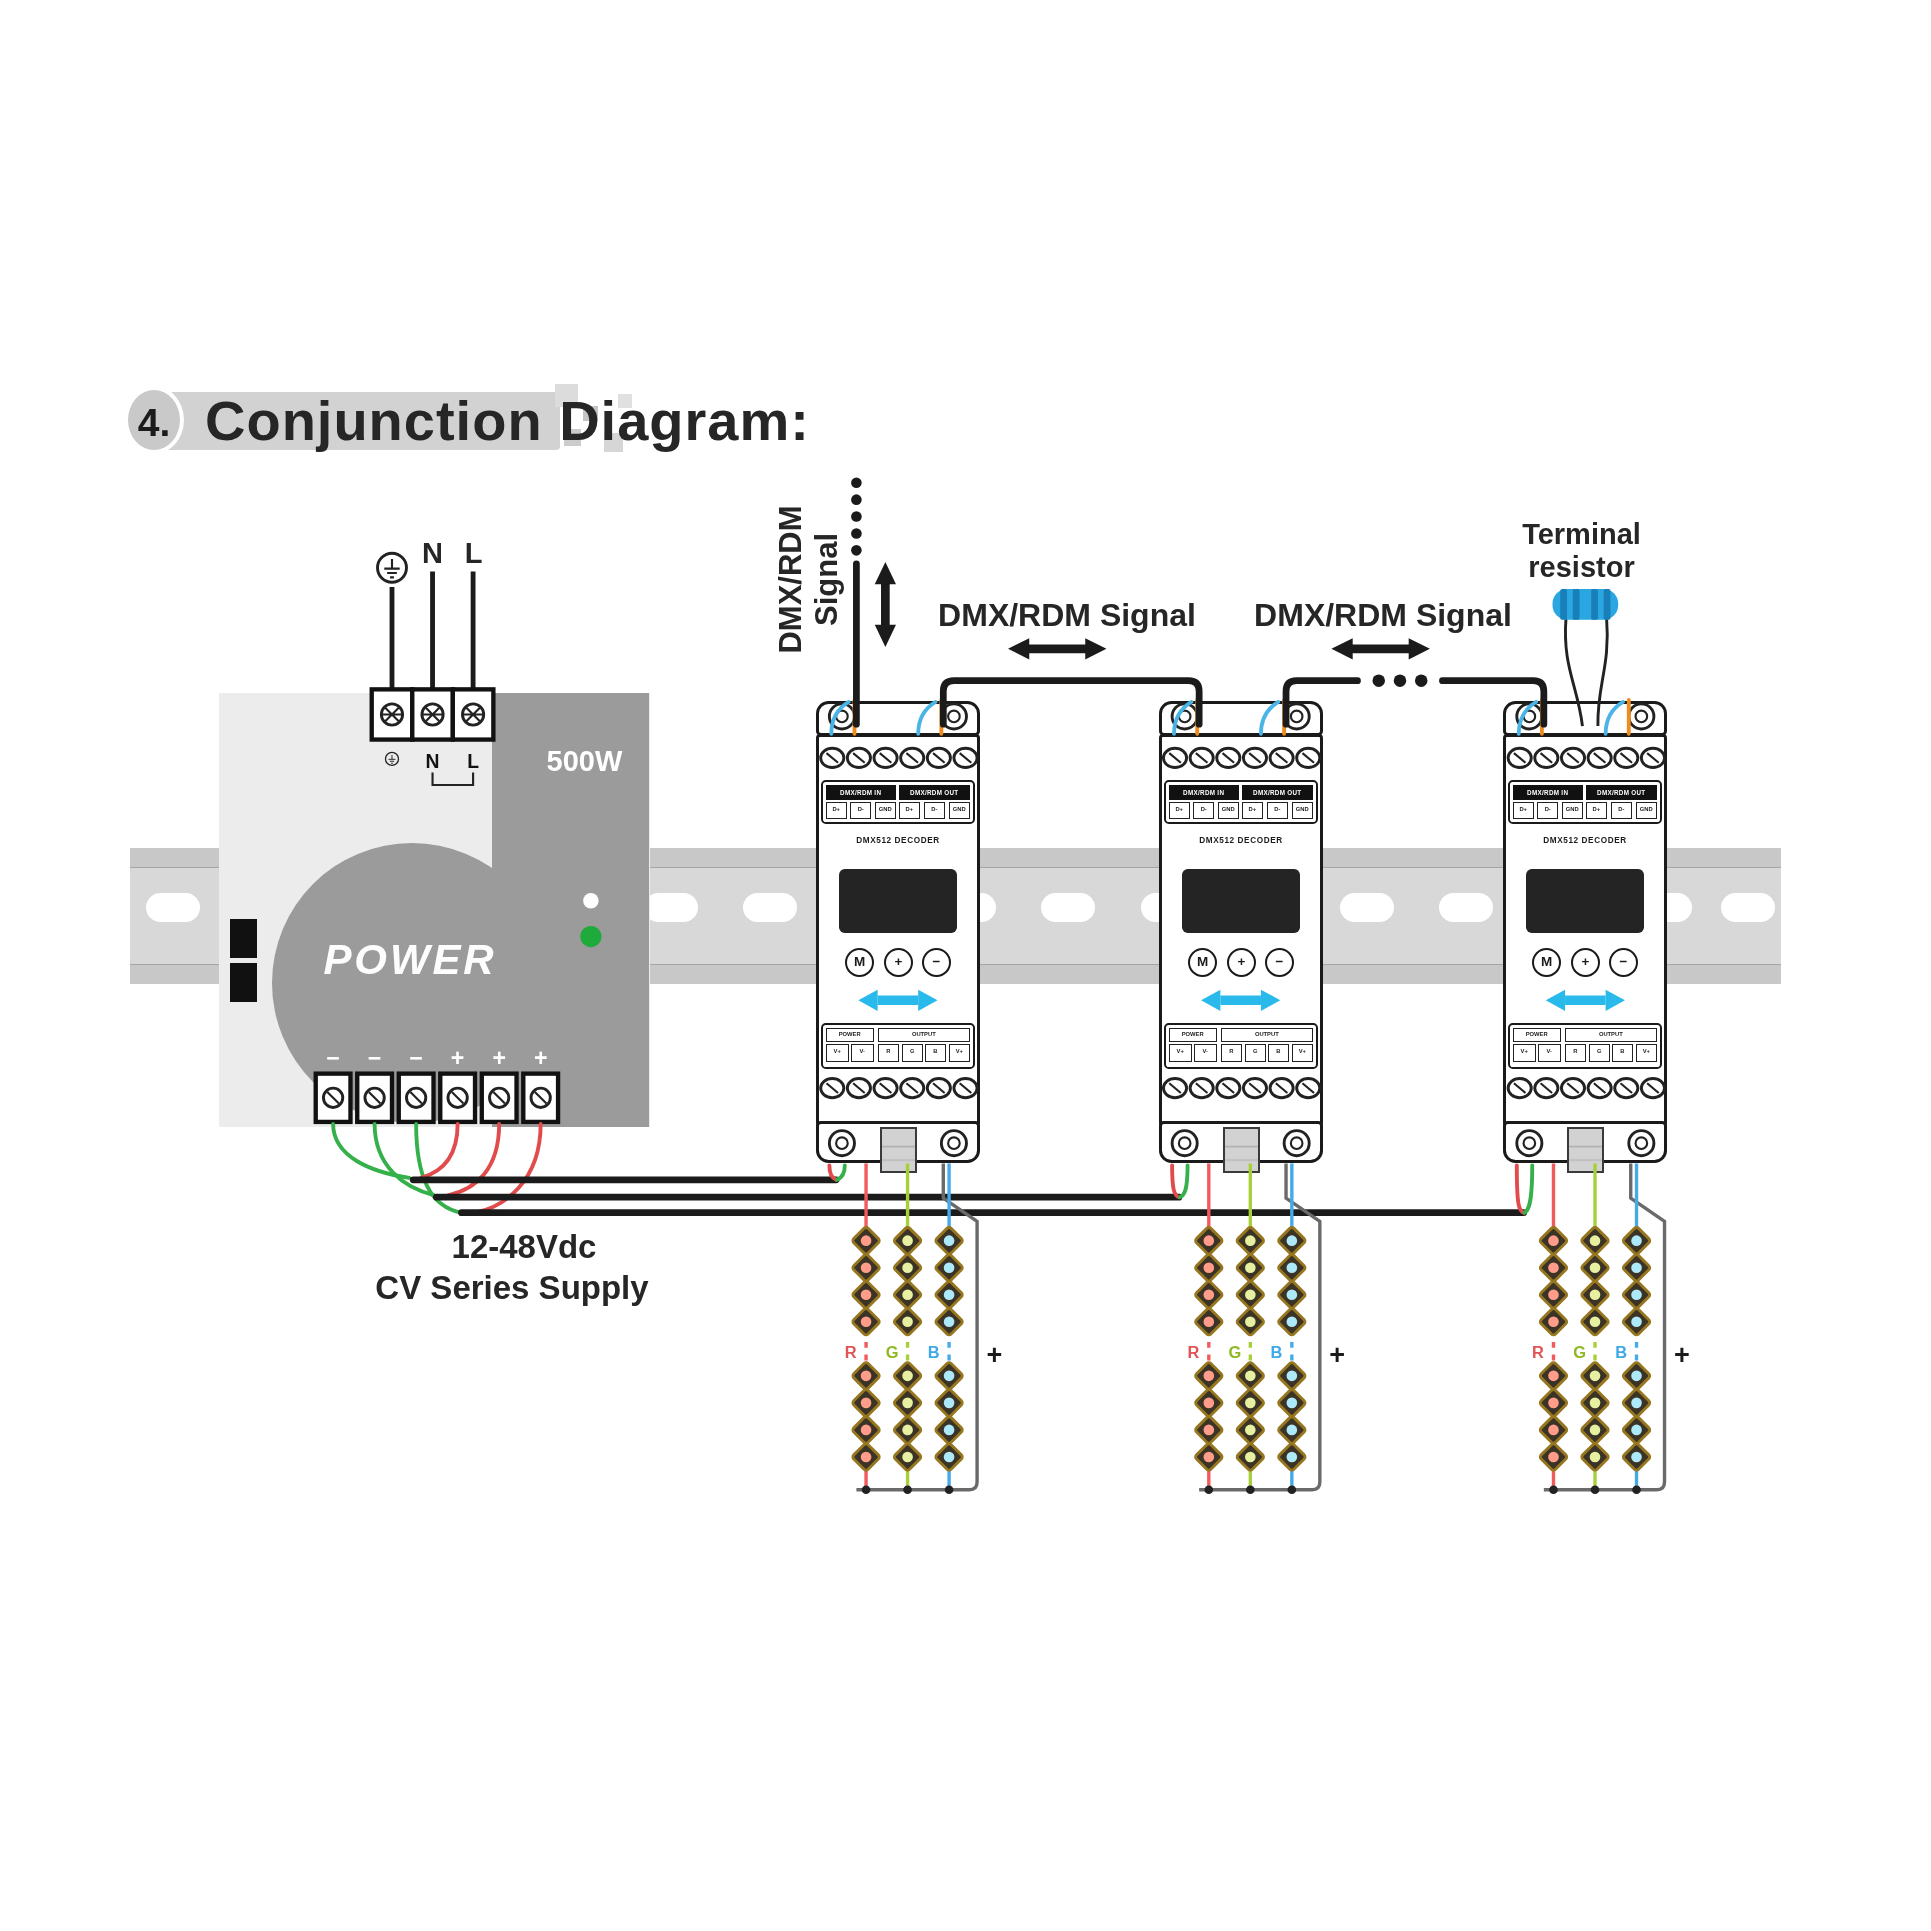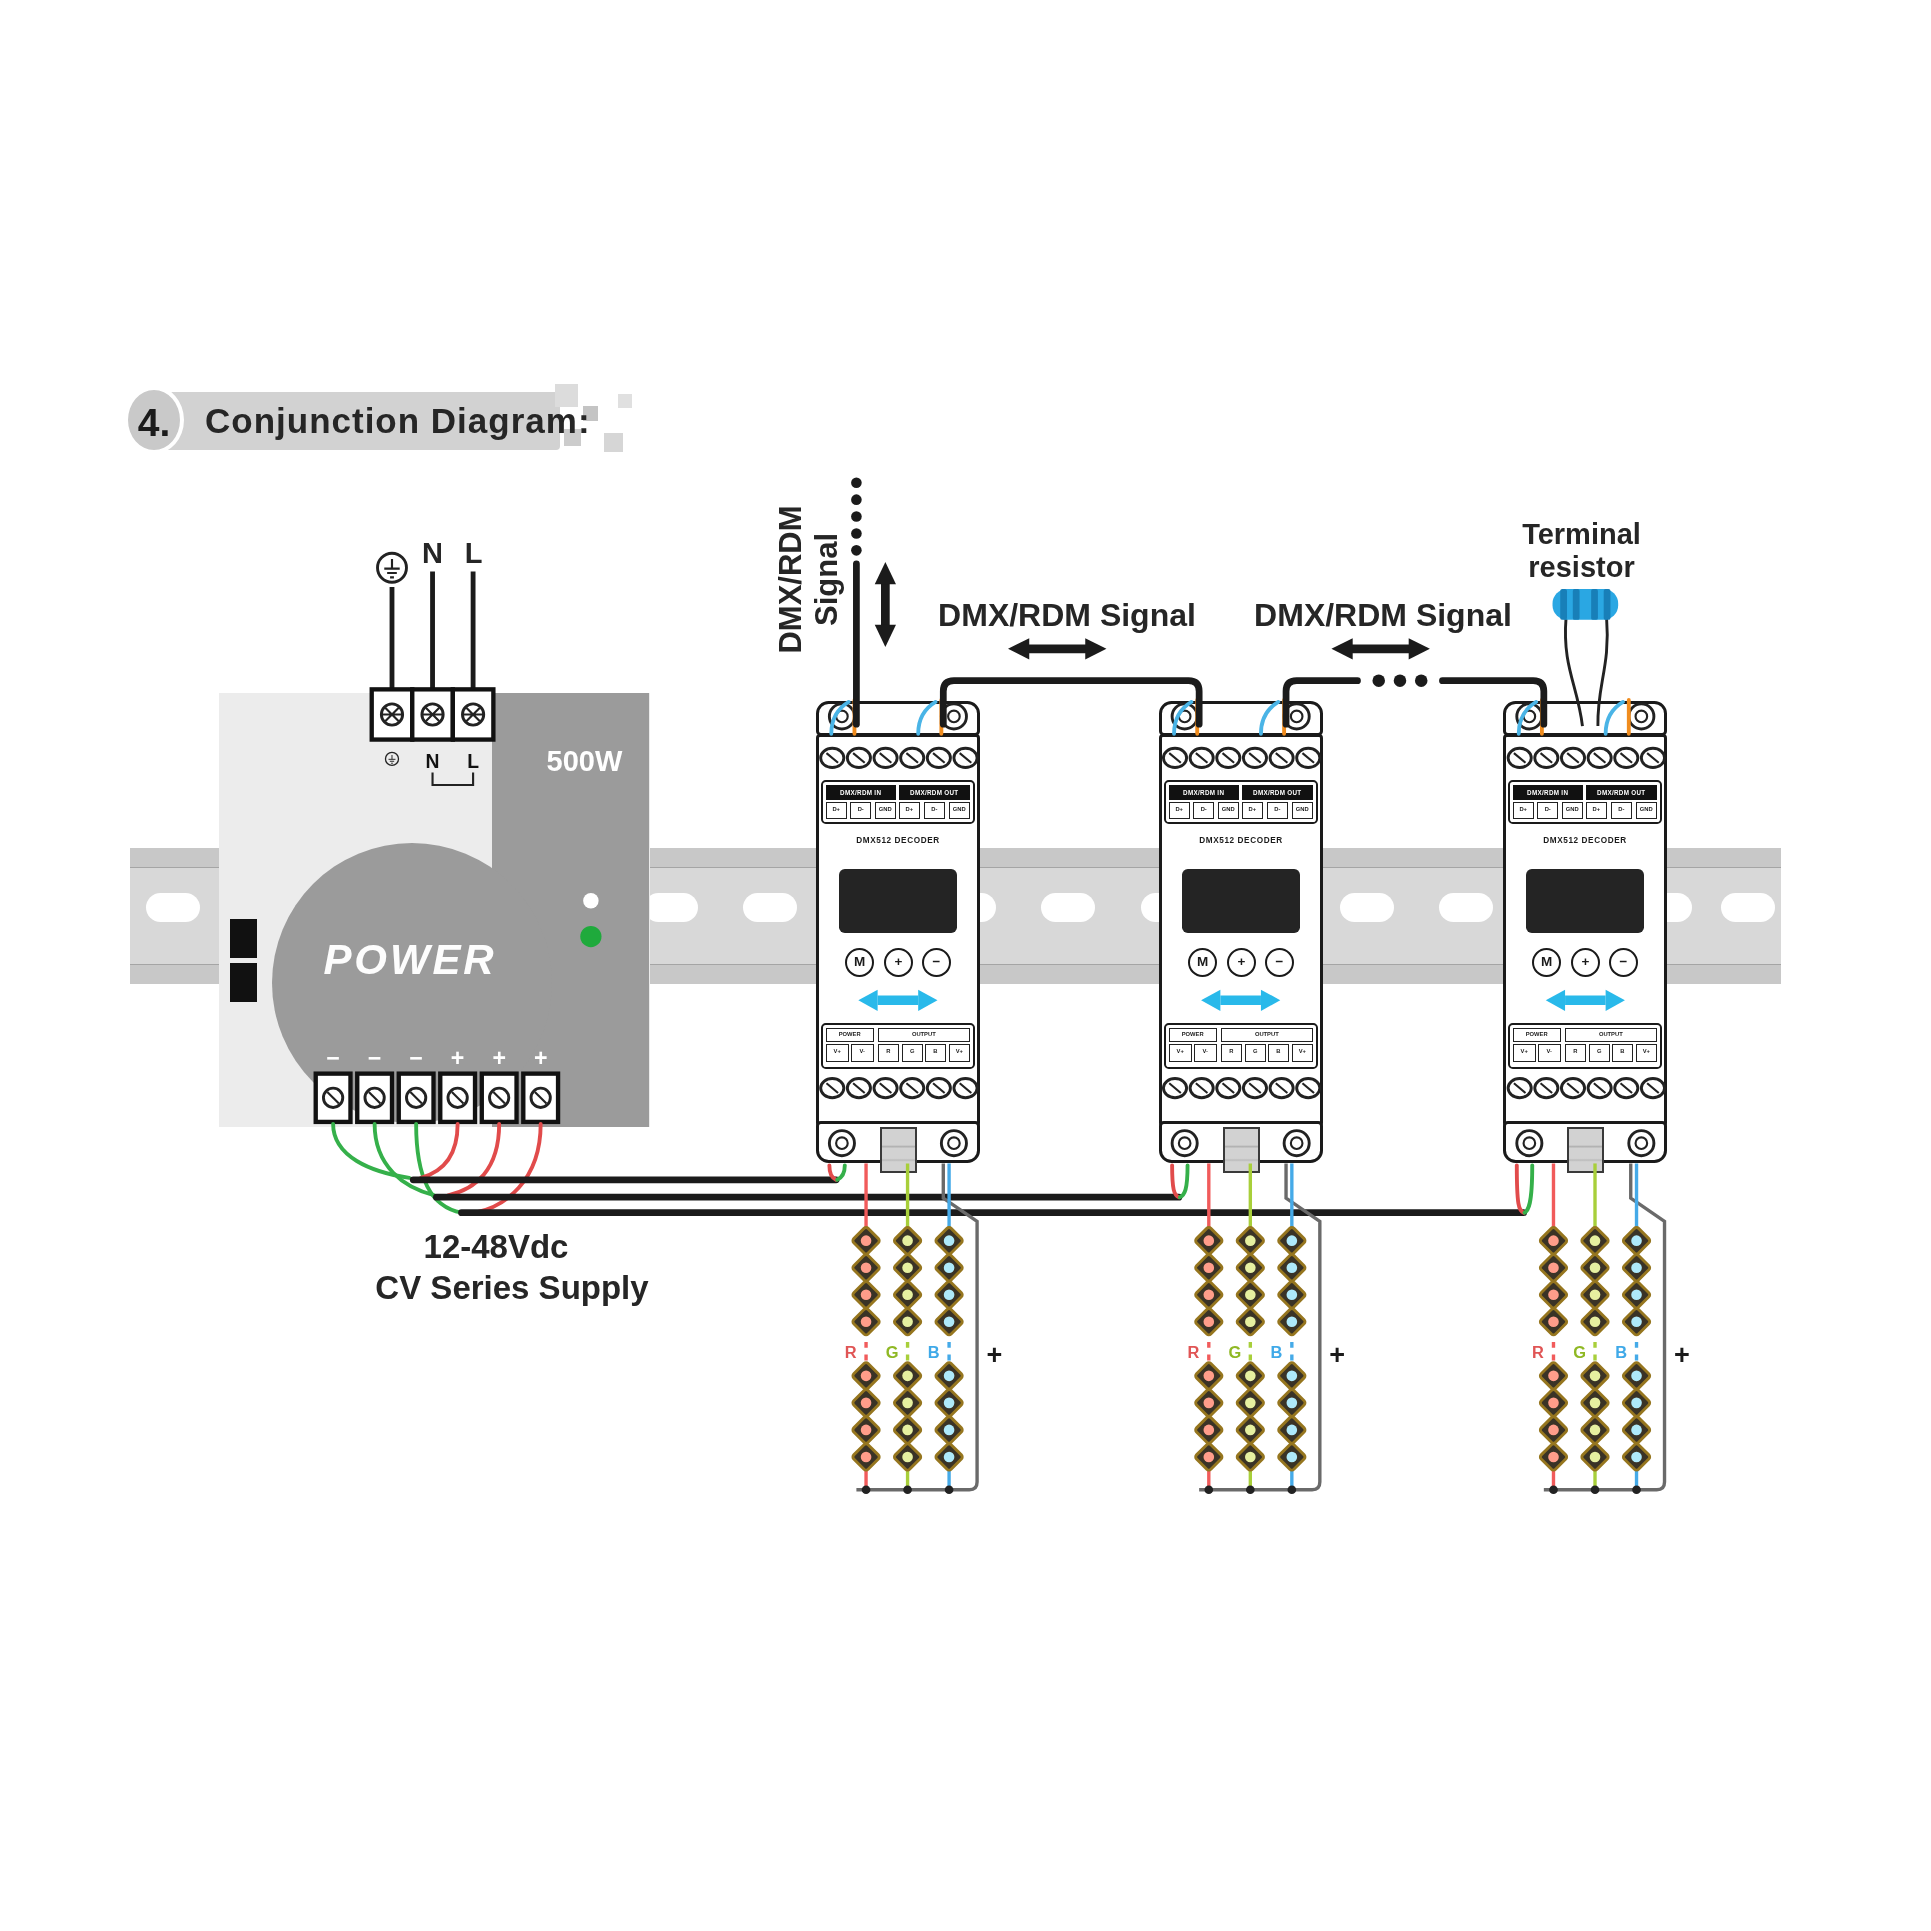--- a/index.html
+++ b/index.html
@@ -3,21 +3,21 @@
 <meta charset="utf-8">
 <style>
   html,body{margin:0;padding:0;background:#fff;}
   #canvas{position:relative;width:1931px;height:1931px;background:#fff;overflow:hidden;
           font-family:"Liberation Sans",sans-serif;color:#1b1b1b;}
   .abs{position:absolute;}
   
   .title-bar{left:143px;top:392px;width:417px;height:58px;background:#d2d2d2;border-radius:3.9px;}
   .title-circle{left:124px;top:386px;width:60px;height:68px;background:#c9c9c9;border:4.8px solid #fff;
     border-radius:50%;text-align:center;line-height:66px;font-size:39px;font-weight:bold;box-sizing:border-box;}
-  .title-text{left:205px;top:392px;height:58px;line-height:58px;font-size:35px;font-weight:bold;letter-spacing:1px;}
+  .title-text{left:205px;top:392px;height:58px;line-height:58px;font-size:56px;font-weight:bold;letter-spacing:1px;}
   .px{background:#cfcfcf;}
   
   .rail{left:130px;top:848px;width:1651px;height:136px;background:#d8d8d8;z-index:1;}
   .rail-band-t{left:0;top:0;width:100%;height:19.3px;background:#c8c8c8;border-bottom:1.9px solid #a5a5a5;}
   .rail-band-b{left:0;bottom:0;width:100%;height:19.3px;background:#c8c8c8;border-top:1.9px solid #a5a5a5;}
   .slot{top:45px;width:54px;height:29px;background:#fff;border-radius:14.5px;}
   
   .psu{left:219px;top:693px;width:431px;height:434px;background:#ececec;z-index:2;}
   .psu-dark{left:273px;top:0;width:157px;height:434px;background:#9b9b9b;}
   .psu-circle{left:53px;top:150px;width:280px;height:280px;background:#9b9b9b;border-radius:50%;}
@@ -452,17 +452,17 @@
     <div>Signal</div>
   </div>
   <div class="abs lab siglab" style="left:922px">DMX/RDM Signal</div>
   <div class="abs lab siglab" style="left:1238px">DMX/RDM Signal</div>
   <div class="abs lab treslab" style="left:1485px;top:518px">
     <div>Terminal</div>
     <div>resistor</div>
   </div>
   <div class="abs lab nl" style="left:415px">N</div>
   <div class="abs lab nl" style="left:456px">L</div>
-  <div class="abs lab caption" style="left:332px;top:1228px">12-48Vdc</div>
+  <div class="abs lab caption" style="left:360px;top:1228px">12-48Vdc</div>
   <div class="abs lab caption" style="left:348px;top:1269px">CV Series Supply</div>
 
 </div>
 
 
 </body></html>

